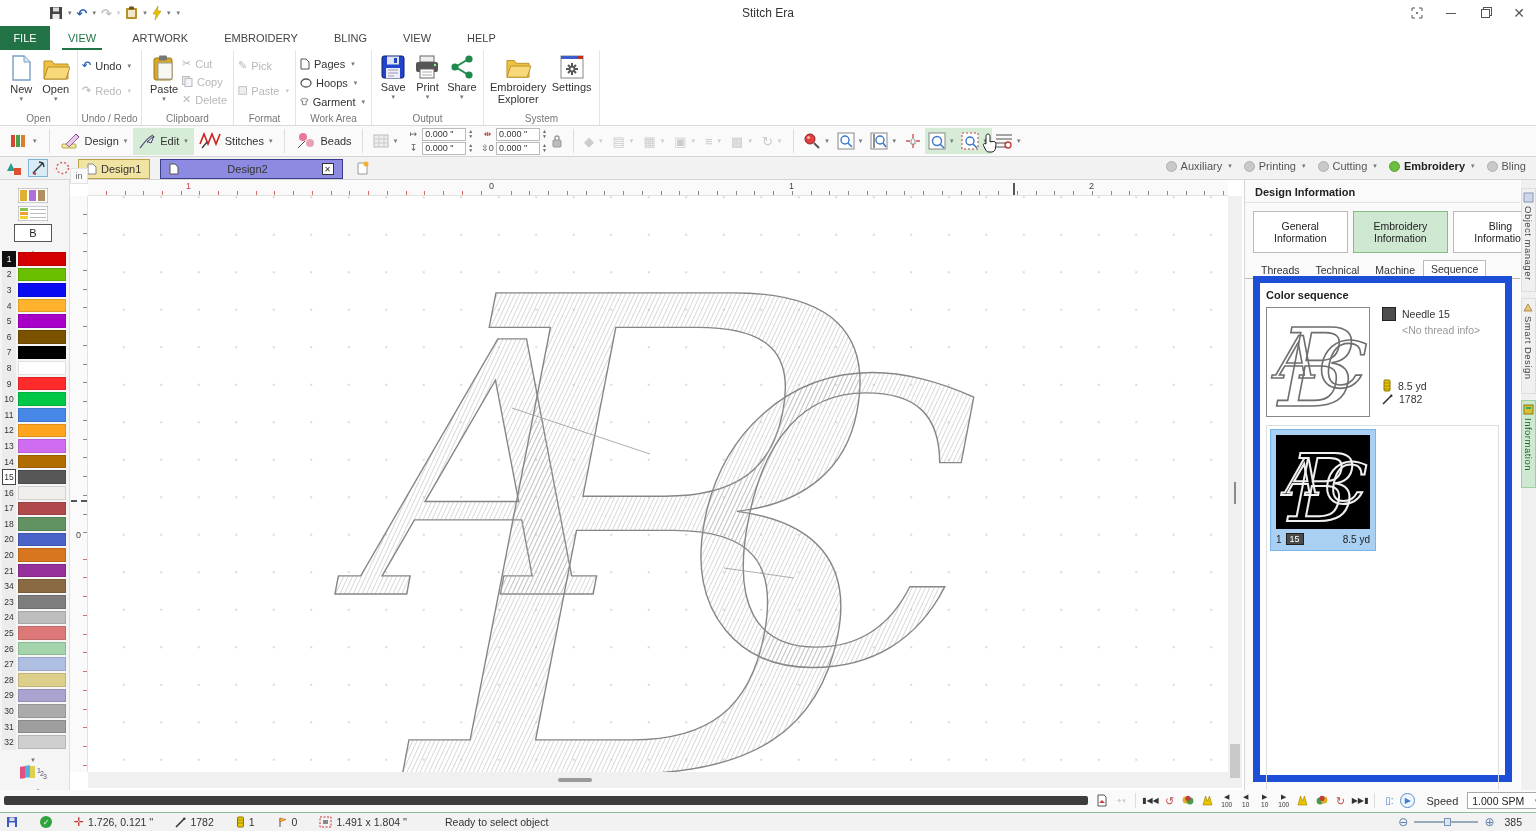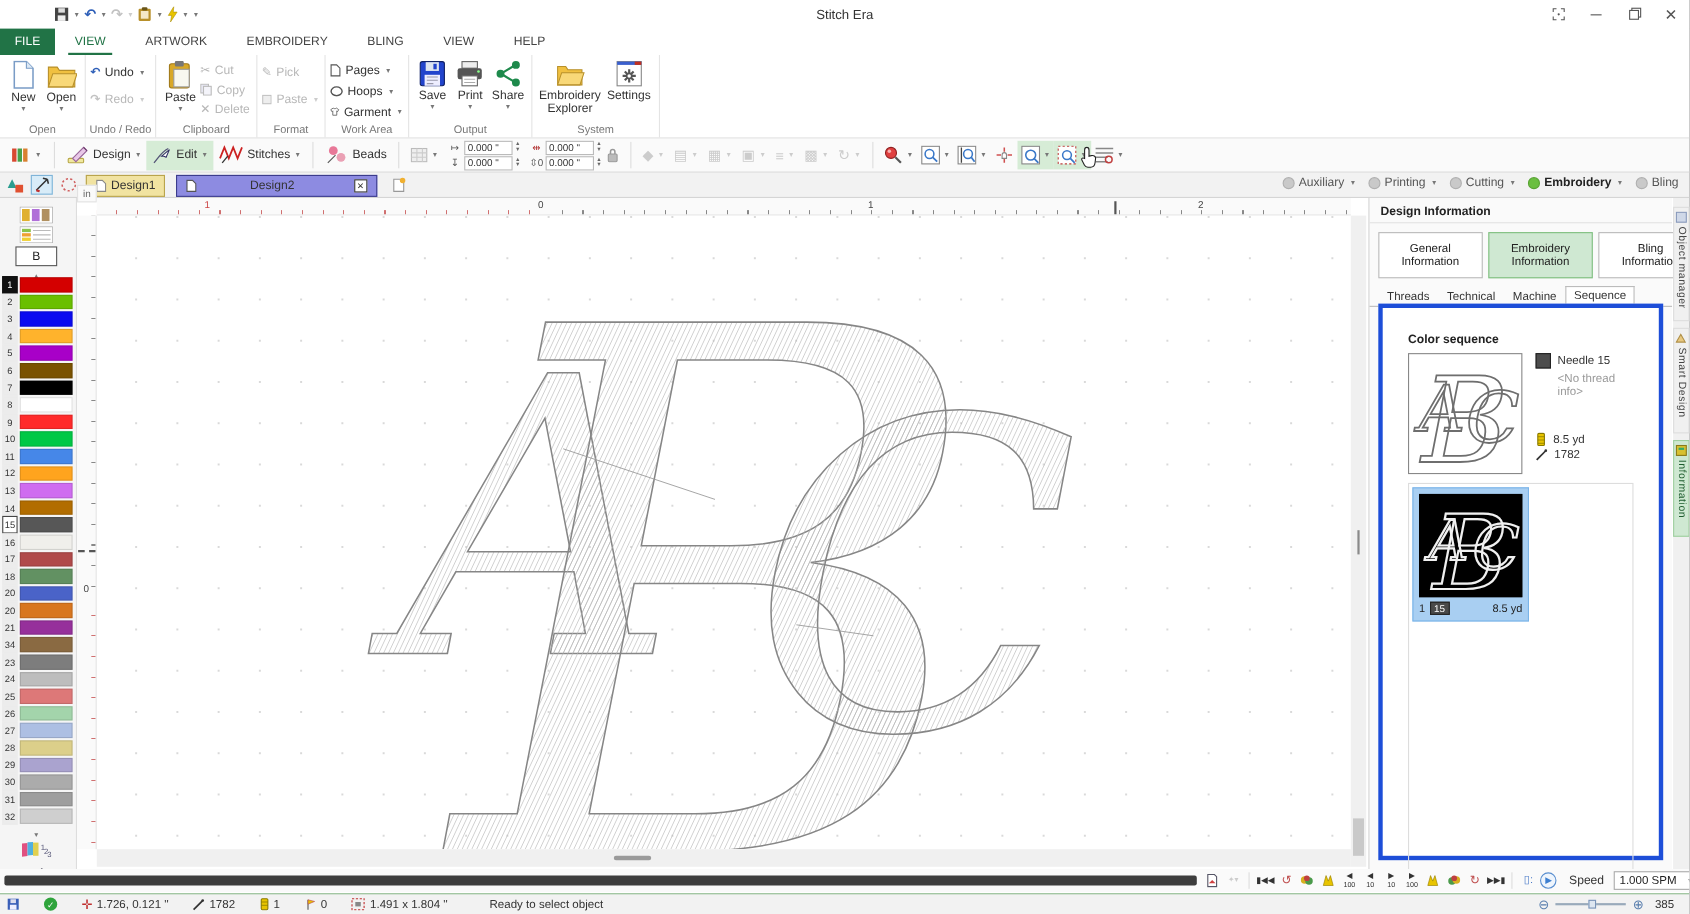--- a/index.html
+++ b/index.html
@@ -108,21 +108,21 @@
 
   
   .rightpanel { position:absolute; left:1244px; top:180px; width:276px; height:610px; background:#fafafa; border-left:1px solid #d5d5d5; }
   .rp-header { padding:6px 10px 4px 10px; font-weight:bold; font-size:11px; color:#222; border-bottom:1px solid #e3e3e3; }
   .rp-buttons { display:flex; gap:5px; padding:8px 8px 6px 8px; }
   .rp-btn { flex:1; height:40px; background:#fff; border:1px solid #b9b9b9; font-size:10.5px; color:#222; display:flex; align-items:center; justify-content:center; text-align:center; line-height:12px; padding:20px; }
   .rp-btn.active { background:var(--panel-green,#cfe8d2); border-color:#7fbf7f; }
   .rp-tabs { display:flex; align-items:flex-end; padding:2px 8px 0 8px; border-bottom:1px solid #bbb; height:20px; }
   .rp-tab { padding:2px 7px; font-size:10.5px; color:#333; border:1px solid transparent; border-bottom:none; }
   .rp-tab.active { background:#fff; border-color:#bbb; position:relative; top:1px; padding-bottom:4px; }
-  .rp-content { position:absolute; left:8px; right:8px; top:96px; bottom:8px; background:#fff; border:4px solid #1d4ed8; padding:23px; }
+  .rp-content { position:absolute; left:8px; right:8px; top:96px; bottom:8px; background:#fff; border:7px solid #1d4ed8; padding:6px; }
   .seq-title { font-weight:bold; font-size:11px; color:#222; margin-bottom:6px; }
   .seq-head { display:flex; gap:12px; }
   .seq-thumb { width:104px; height:110px; border:1px solid #888; background:#fff; }
   .seq-info { flex:1; position:relative; font-size:10.5px; }
   .swatch { width:14px; height:14px; background:#4d4d4d; border:1px solid #222; display:inline-block; vertical-align:middle; }
   .seq-list { margin-top:8px; border:1px solid #ddd; height:368px; padding:3px; }
   .seq-item { width:106px; background:var(--selection-blue,#a9cff2); border:1px solid #7ab4e8; padding:5px; }
   .seq-item-thumb { width:94px; height:94px; background:#000; }
   .seq-item-row { display:flex; align-items:center; font-size:10px; margin-top:4px; gap:4px; color:#222; }
   .needlebox { background:#4a4a4a; color:#fff; padding:0 3px; font-size:9px; border:1px solid #222; }

